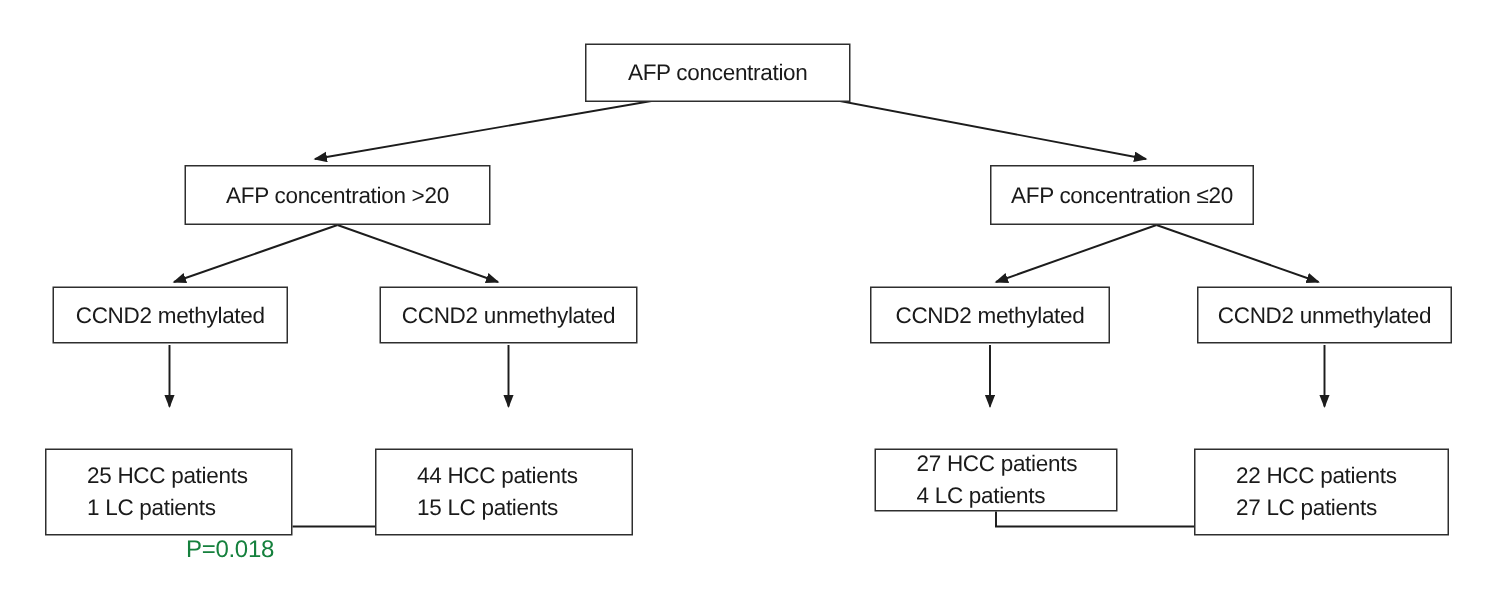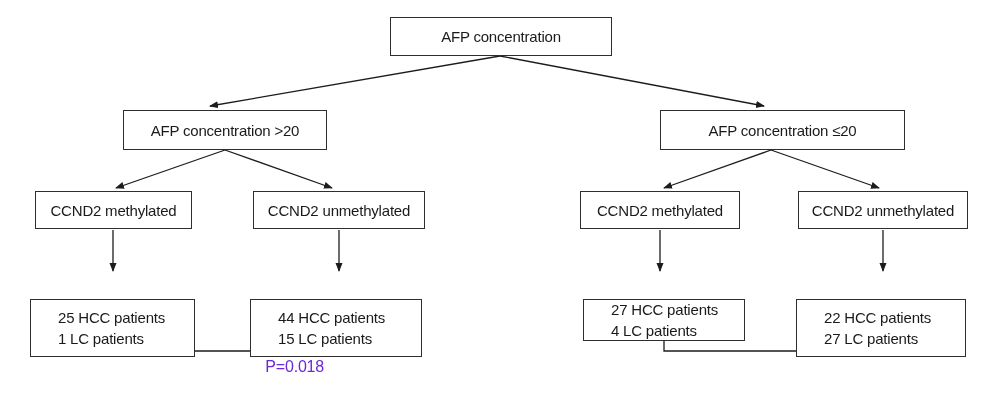--- a/index.html
+++ b/index.html
@@ -38,29 +38,29 @@
     flex-direction: column;
     align-items: flex-start;
     justify-content: center;
     padding-left: 27px;
     line-height: 21px;
     margin-top: 24px;
   }
   .p-label {
     position: absolute;
     width: 200px;
-    text-align: right;
+    text-align: left;
     font-size: 16px;
     letter-spacing: -0.2px;
-    color: #6d28d9;
+    color: #15803d;
   }
   
-  .n-root  { left: 390px; top: 17px;  width: 222px; height: 39px; }
+  .n-root  { left: 390px; top: 29px;  width: 177px; height: 39px; }
   .n-b0    { left: 123px; top: 110px; width: 204px; height: 40px; }
-  .n-b1    { left: 660px; top: 110px; width: 245px; height: 40px; }
+  .n-b1    { left: 660px; top: 110px; width: 176px; height: 40px; }
   .n-b0c0  { left: 35px;  top: 191px; width: 157px; height: 38px; }
   .n-b0c1  { left: 253px; top: 191px; width: 172px; height: 38px; }
   .n-b1c0  { left: 580px; top: 191px; width: 160px; height: 38px; }
   .n-b1c1  { left: 798px; top: 191px; width: 170px; height: 38px; }
   .n-b0c0r { left: 30px;  top: 275px; width: 165px; height: 58px; }
   .n-b0c1r { left: 250px; top: 275px; width: 172px; height: 58px; }
   .n-b1c0r { left: 583px; top: 275px; width: 162px; height: 42px; }
   .n-b1c1r { left: 796px; top: 275px; width: 170px; height: 58px; }
   .p-left  { left: 124px; top: 358px; }
   .p-right { left: 672px; top: 358px; }

